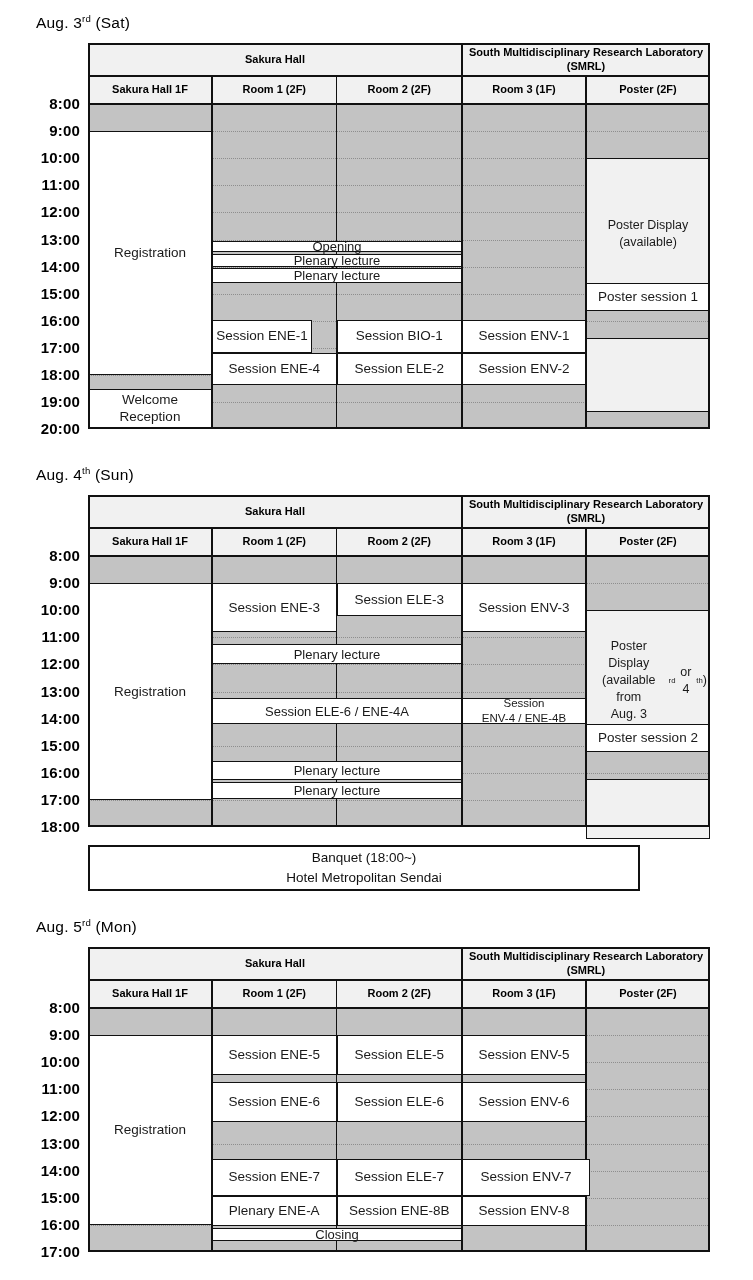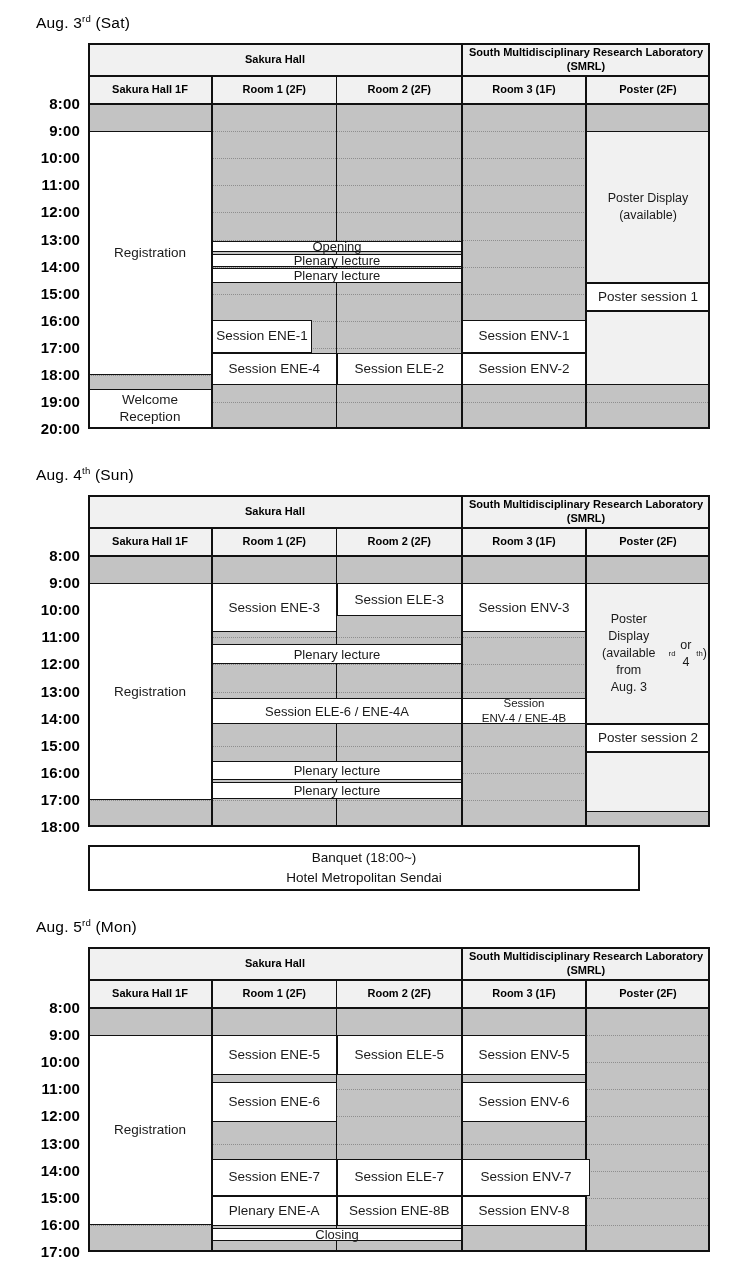--- a/index.html
+++ b/index.html
@@ -23,21 +23,21 @@
   .hline{position:absolute;left:0;width:100%;border-top:1px dotted #8e8e8e;height:0;z-index:0;}
   .vline{position:absolute;background:#111;z-index:1;}
   .rule{position:absolute;left:0;background:#111;z-index:4;}
   .blk{
     position:absolute;box-sizing:border-box;border:1.5px solid #111;background:#fff;
     display:flex;align-items:center;justify-content:center;text-align:center;
     font-size:13.5px;line-height:1.3;color:#1a1a1a;white-space:pre-line;z-index:2;overflow:visible;
     padding:0 2px;
   }
   .blk.bar{z-index:3;font-size:13px;line-height:1;}
-  .blk.light{background:#f1f1f1;font-size:12.5px;line-height:1.35;}
+  .blk.light{background:#f1f1f1;font-size:12.5px;line-height:1.35;margin-top:27px;}
   .outerframe{
     position:absolute;box-sizing:border-box;border:2px solid #111;z-index:5;pointer-events:none;
   }
   .time-label{
     position:absolute;left:0;width:80px;text-align:right;font-weight:bold;font-size:15px;
     color:#000;transform:translateY(-54%);letter-spacing:0.2px;z-index:6;
   }
   .banquet-box{
     position:absolute;box-sizing:border-box;border:2px solid #111;background:#fff;
     display:flex;align-items:center;justify-content:center;text-align:center;
@@ -81,20 +81,21 @@
           <div class="vline" style="left: 123.25px; top: 0px; width: 1.5px; height: 325.2px;"></div>
           <div class="vline" style="left: 247.75px; top: 0px; width: 1.5px; height: 325.2px;"></div>
           <div class="vline" style="left: 373.25px; top: 0px; width: 2px; height: 325.2px;"></div>
           <div class="vline" style="left: 497.25px; top: 0px; width: 1.5px; height: 325.2px;"></div>
           <div class="blk " style="left: 0px; width: 124px; top: 27.1px; height: 243.9px;">Registration</div>
           <div class="blk " style="left: 0px; width: 124px; top: 284.55px; height: 39.295px;">Welcome<br>Reception</div>
           <div class="blk bar" style="left: 124px; width: 250px; top: 136.855px; height: 10.84px;">Opening</div>
           <div class="blk bar" style="left: 124px; width: 250px; top: 149.592px; height: 13.008px;">Plenary lecture</div>
           <div class="blk bar" style="left: 124px; width: 250px; top: 164.497px; height: 14.363px;">Plenary lecture</div>
           <div class="blk " style="left: 124px; width: 100px; top: 215.987px; height: 32.52px;">Session ENE-1</div>
+          <div class="blk " style="left: 248.5px; width: 125.5px; top: 215.987px; height: 32.52px;">Session BIO-1</div>
           <div class="blk " style="left: 374px; width: 124px; top: 215.987px; height: 32.52px;">Session ENV-1</div>
           <div class="blk " style="left: 124px; width: 124.5px; top: 248.507px; height: 32.52px;">Session ENE-4</div>
           <div class="blk " style="left: 248.5px; width: 125.5px; top: 248.507px; height: 32.52px;">Session ELE-2</div>
           <div class="blk " style="left: 374px; width: 124px; top: 248.507px; height: 32.52px;">Session ENV-2</div>
           <div class="blk light" style="left: 498px; width: 124px; top: 27.1px; height: 151.76px;">Poster Display<br>(available)</div>
           <div class="blk " style="left: 498px; width: 124px; top: 178.86px; height: 27.642px;">Poster session 1</div>
           <div class="blk light" style="left: 498px; width: 124px; top: 206.502px; height: 74.525px;"></div>
         </div>
         <div class="outerframe" style="left: 0px; top: 0px; width: 622px; height: 386.2px;"></div>
       </div>
@@ -201,20 +202,21 @@
           <div class="hline" style="top: 216.8px;"></div>
           <div class="vline" style="left: 123.25px; top: 0px; width: 1.5px; height: 243.9px;"></div>
           <div class="vline" style="left: 247.75px; top: 0px; width: 1.5px; height: 243.9px;"></div>
           <div class="vline" style="left: 373.25px; top: 0px; width: 2px; height: 243.9px;"></div>
           <div class="vline" style="left: 497.25px; top: 0px; width: 1.5px; height: 243.9px;"></div>
           <div class="blk " style="left: 0px; width: 124px; top: 27.1px; height: 189.7px;">Registration</div>
           <div class="blk " style="left: 124px; width: 124.5px; top: 27.1px; height: 39.837px;">Session ENE-5</div>
           <div class="blk " style="left: 248.5px; width: 125.5px; top: 27.1px; height: 39.837px;">Session ELE-5</div>
           <div class="blk " style="left: 374px; width: 124px; top: 27.1px; height: 39.837px;">Session ENV-5</div>
           <div class="blk " style="left: 124px; width: 124.5px; top: 73.712px; height: 40.108px;">Session ENE-6</div>
+          <div class="blk " style="left: 248.5px; width: 125.5px; top: 73.712px; height: 40.108px;">Session ELE-6</div>
           <div class="blk " style="left: 374px; width: 124px; top: 73.712px; height: 40.108px;">Session ENV-6</div>
           <div class="blk " style="left: 124px; width: 124.5px; top: 150.676px; height: 37.127px;">Session ENE-7</div>
           <div class="blk " style="left: 248.5px; width: 125.5px; top: 150.676px; height: 37.127px;">Session ELE-7</div>
           <div class="blk " style="left: 374px; width: 128px; top: 150.676px; height: 37.127px;">Session ENV-7</div>
           <div class="blk " style="left: 124px; width: 124.5px; top: 187.803px; height: 29.81px;">Plenary ENE-A</div>
           <div class="blk " style="left: 248.5px; width: 125.5px; top: 187.803px; height: 29.81px;">Session ENE-8B</div>
           <div class="blk " style="left: 374px; width: 124px; top: 187.803px; height: 29.81px;">Session ENV-8</div>
           <div class="blk bar" style="left: 124px; width: 250px; top: 220.052px; height: 13.008px;">Closing</div>
         </div>
         <div class="outerframe" style="left: 0px; top: 0px; width: 622px; height: 304.9px;"></div>

